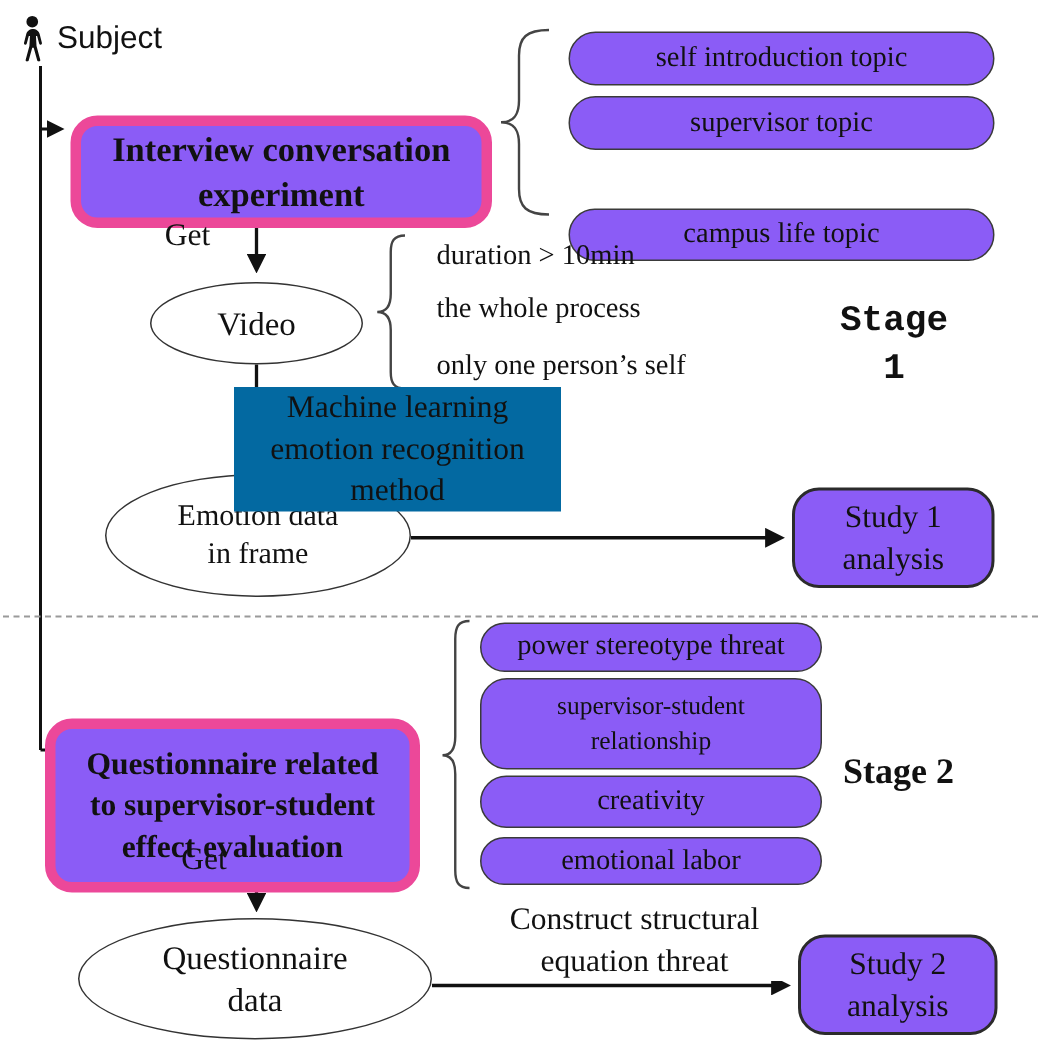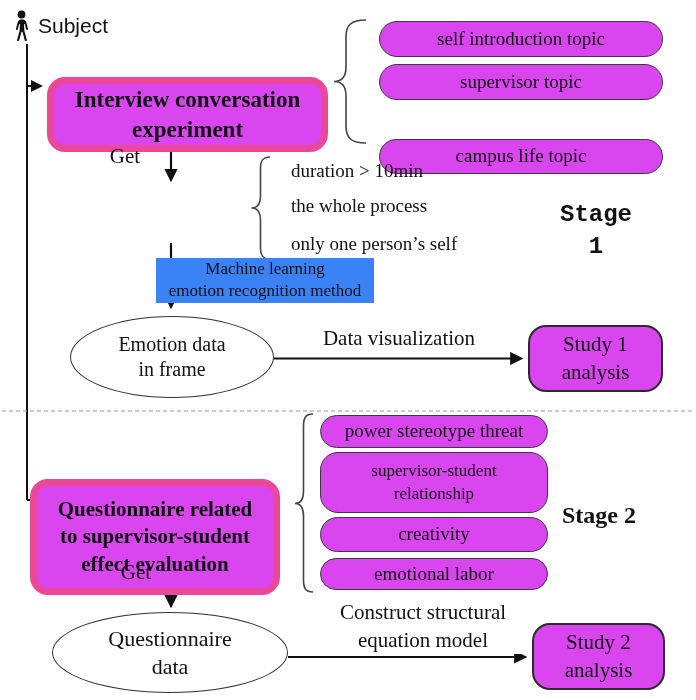--- a/index.html
+++ b/index.html
@@ -3,21 +3,21 @@
 <meta charset="utf-8">
 <style>
   html,body{margin:0;padding:0;background:#fff;}
   #canvas{
     position:relative; width:696px; height:700px; background:#ffffff;
     font-family:"Liberation Serif","DejaVu Serif",serif; color:#111; overflow:hidden;
   }
   #wires{position:absolute; left:0; top:0; z-index:0;}
   .box{
     position:absolute; display:flex; align-items:center; justify-content:center;
-    text-align:center; background:#d946ef; box-sizing:border-box; z-index:2;
+    text-align:center; background:#8b5cf6; box-sizing:border-box; z-index:2;
     white-space:pre-line; line-height:1.3;border-radius:18px;
   }
   .thick{border:7px solid #ec4899; font-weight:bold;margin-top:27px;}
   .thin{border:1.5px solid #3a3a3a;}
   .study{border:2px solid #2b2b2b; font-size:21px;}
   .ellipse{
     position:absolute; display:flex; align-items:center; justify-content:center;
     text-align:center; background:#fff; box-sizing:border-box; z-index:2;
     border:1.7px solid #333; border-radius:50%; white-space:pre-line; line-height:1.25;
   }
@@ -65,34 +65,34 @@
 
   <div class="box thick" style="left:47px; top:50px; width:281px; height:75px; font-size:23px;">Interview conversation
 experiment</div>
 
   <div class="box thin" style="left:379px; top:21px;  width:284px; height:36px; font-size:19px;">self introduction topic</div>
   <div class="box thin" style="left:379px; top:64px;  width:284px; height:36px; font-size:19px;">supervisor topic</div>
   <div class="box thin" style="left:379px; top:107px; width:284px; height:35px; font-size:19px;margin-top:32px;">campus life topic</div>
 
   <div class="lbl" style="left:92px; top:143px; width:66px; font-size:21px;">Get</div>
 
+  <div class="ellipse" style="left:100px; top:188px; width:142px; height:55px; font-size:22px;">Video</div>
 
   <div class="note" style="left:291px; top:160px;">duration &gt; 10min</div>
   <div class="note" style="left:291px; top:195px;">the whole process</div>
   <div class="note" style="left:291px; top:233px;">only one person’s self</div>
 
   <div class="lbl stage" style="left:548px; top:199px; width:96px;font-family:Liberation Mono, monospace;">Stage 1</div>
 
-  <div class="lbl" style="left:156px; top:258px; width:218px; font-size:17px; background:#3b82f6;">Machine learning
+  <div class="lbl" style="left:156px; top:258px; width:218px; font-size:21px; background:#0369a1;">Machine learning
 emotion recognition method</div>
 
   <div class="ellipse" style="left:70px; top:316px; width:204px; height:82px; font-size:20px;">Emotion data
 in frame</div>
 
-  <div class="lbl" style="left:303px; top:325px; width:192px; font-size:21px;">Data visualization</div>
 
   <div class="box study" style="left:528px; top:325px; width:135px; height:67px;">Study 1
 analysis</div>
 
   <div class="box thick" style="left:30px; top:452px; width:250px; height:116px; font-size:21px;">Questionnaire related
 to supervisor-student
 effect evaluation</div>
 
   <div class="box thin" style="left:320px; top:415px; width:228px; height:33px; font-size:19px;">power stereotype threat</div>
   <div class="box thin" style="left:320px; top:452px; width:228px; height:61px; font-size:17px;">supervisor-student
@@ -101,18 +101,18 @@
   <div class="box thin" style="left:320px; top:558px; width:228px; height:32px; font-size:19px;">emotional labor</div>
 
   <div class="lbl stage" style="left:551px; top:500px; width:96px;">Stage 2</div>
 
   <div class="lbl" style="left:108px; top:559px; width:56px; font-size:21px;">Get</div>
 
   <div class="ellipse" style="left:52px; top:612px; width:236px; height:81px; font-size:22px;">Questionnaire
 data</div>
 
   <div class="lbl" style="left:320px; top:599px; width:206px; font-size:21px; background:#fff;">Construct structural
-equation model</div>
+equation threat</div>
 
   <div class="box study" style="left:532px; top:623px; width:133px; height:67px;">Study 2
 analysis</div>
 
 </div>
 
 </body></html>

